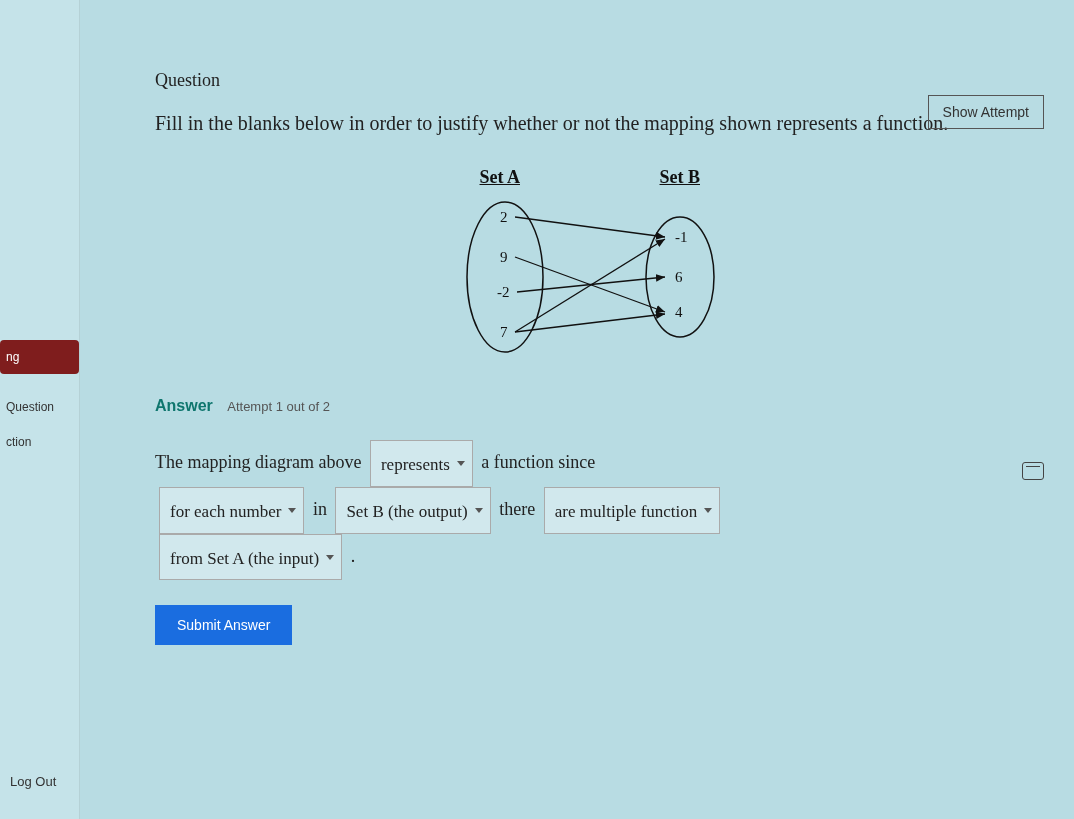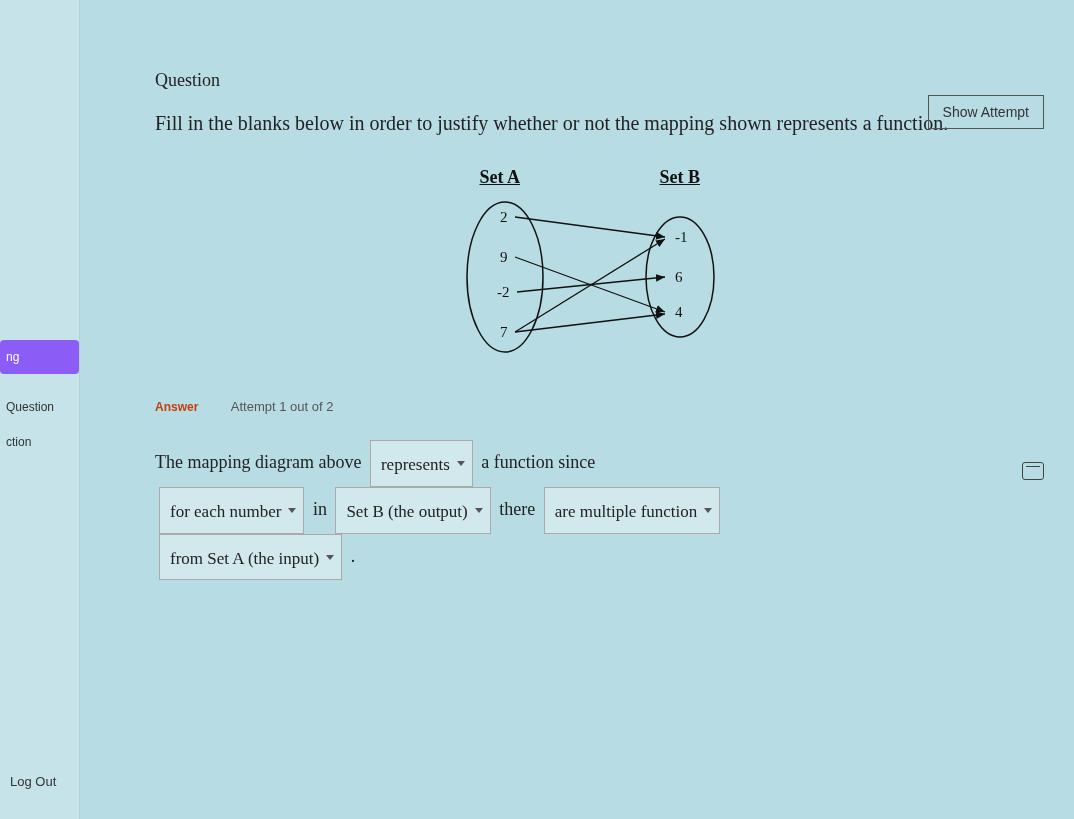--- a/index.html
+++ b/index.html
@@ -24,21 +24,21 @@
   .sidebar-item {
     position: absolute;
     left: 0;
     width: 100%;
     padding: 10px 6px;
     font-size: 12px;
     color: #333;
     cursor: pointer;
   }
   .sidebar-item.active {
-    background: #8b5cf6;
+    background: #7f1d1d;
     color: #fff;
     border-radius: 4px;
   }
   .main {
     position: absolute;
     left: 155px;
     top: 70px;
     right: 30px;
   }
   .question-label {
@@ -79,23 +79,23 @@
     font-size: 18px;
     color: #111;
   }
   .answer-row {
     margin-top: 20px;
     margin-bottom: 25px;
     font-family: -apple-system, Helvetica, Arial, sans-serif;
   }
   .answer-label {
     font-weight: bold;
-    font-size: 12px;
-    color: #c2410c;
-    margin-right: 28px;
+    font-size: 16px;
+    color: #0f766e;
+    margin-right: 10px;
   }
   .attempt {
     font-size: 13px;
     color: #555;
   }
   .sentence {
     font-size: 18px;
     color: #222;
     line-height: 2.4;
     font-family: Georgia, serif;
@@ -224,16 +224,19 @@
     <span>a function since</span><br>
     <span class="dropdown"><span>for each number</span></span>
     <span>in</span>
     <span class="dropdown"><span>Set B (the output)</span></span>
     <span>there</span>
     <span class="dropdown"><span>are multiple function</span></span><br>
     <span class="dropdown"><span>from Set A (the input)</span></span>
     <span>.</span>
   </div>
 
+  <button class="submit-btn">
+    <span>Submit Answer</span>
+  </button>
 
 </div>
 
 <div class="keypad-icon"></div>
 
 </body></html>

